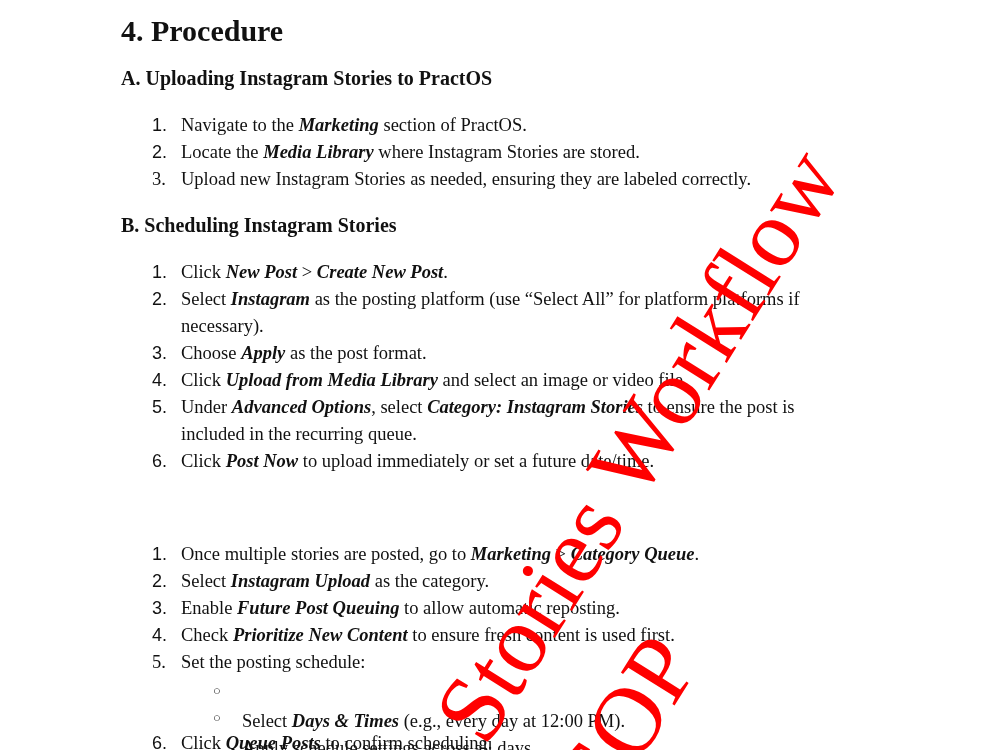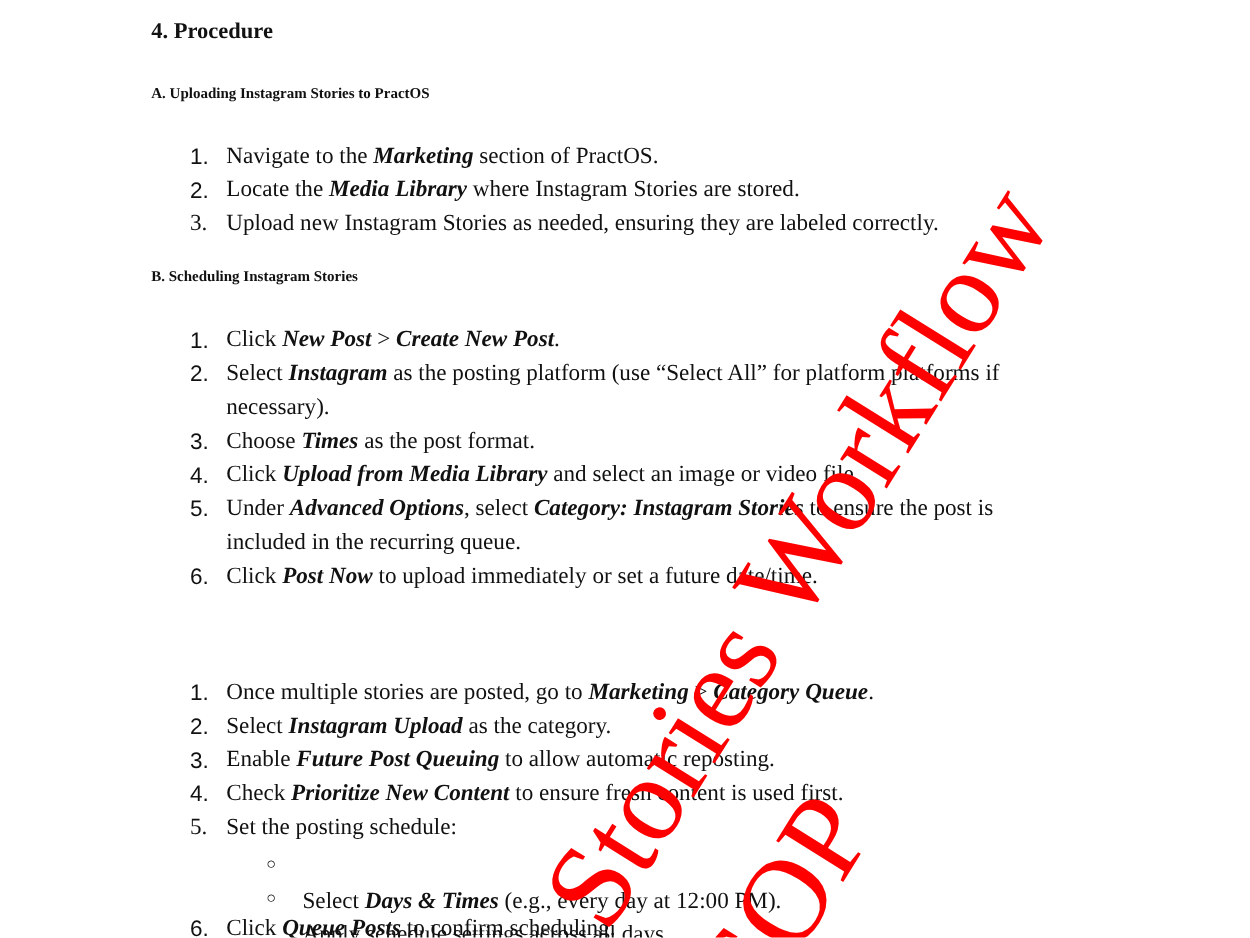--- a/index.html
+++ b/index.html
@@ -1,20 +1,20 @@
 <!DOCTYPE html>
 <html><head>
 <meta charset="utf-8">
 <style>
   html, body { margin:0; padding:0; background:#ffffff; }
   body { width:1000px; height:750px; position:relative; overflow:hidden;
          font-family:"Liberation Serif", serif; color:#111; }
   .page { position:absolute; left:0; top:0; width:1000px; height:750px; }
-  h1 { position:absolute; left:121px; top:14px; margin:0; font-size:18px; font-weight:bold; }
-  h2 { position:absolute; left:121px; margin:0; font-size:12px; font-weight:bold; }
+  h1 { position:absolute; left:121px; top:14px; margin:0; font-size:30px; font-weight:bold; }
+  h2 { position:absolute; left:121px; margin:0; font-size:20px; font-weight:bold; }
   .item { position:absolute; left:152px; font-size:18.5px; line-height:27px; white-space:nowrap; }
   .num { position:absolute; left:0; width:24px; }
   .num.sans { font-family:"Liberation Sans", sans-serif; font-size:18px; }
   .txt { position:absolute; left:29px; }
   .sub { position:absolute; left:213px; font-size:18.5px; line-height:27px; white-space:nowrap; }
   .bullet { position:absolute; left:0; font-family:"Liberation Sans", sans-serif; font-size:13px; top:1px; }
   .sub .txt { left:29px;margin-top:32px; }
   b { font-weight:bold;font-style:italic; }
   .wm { position:absolute; color:#ff0000; font-family:"Liberation Serif", serif;
         white-space:nowrap; transform-origin:0 0; line-height:1; pointer-events:none; }
@@ -49,21 +49,21 @@
   </div>
   <div class="item" style="top:286px">
     <span class="num sans">2.</span>
     <span class="txt"><span>Select </span><b>Instagram</b><span> as the posting platform (use “Select All” for platform platforms if</span></span>
   </div>
   <div class="item" style="top:313px">
     <span class="txt">necessary).</span>
   </div>
   <div class="item" style="top:340px">
     <span class="num sans">3.</span>
-    <span class="txt"><span>Choose </span><b>Times</b><span> as the post format.</span></span>
+    <span class="txt"><span>Choose </span><b>Apply</b><span> as the post format.</span></span>
   </div>
   <div class="item" style="top:367px">
     <span class="num sans">4.</span>
     <span class="txt"><span>Click </span><b>Upload from Media Library</b><span> and select an image or video file.</span></span>
   </div>
   <div class="item" style="top:394px">
     <span class="num sans">5.</span>
     <span class="txt"><span>Under </span><b>Advanced Options</b><span>, select </span><b>Category: Instagram Stories</b><span> to ensure the post is</span></span>
   </div>
   <div class="item" style="top:421px">

